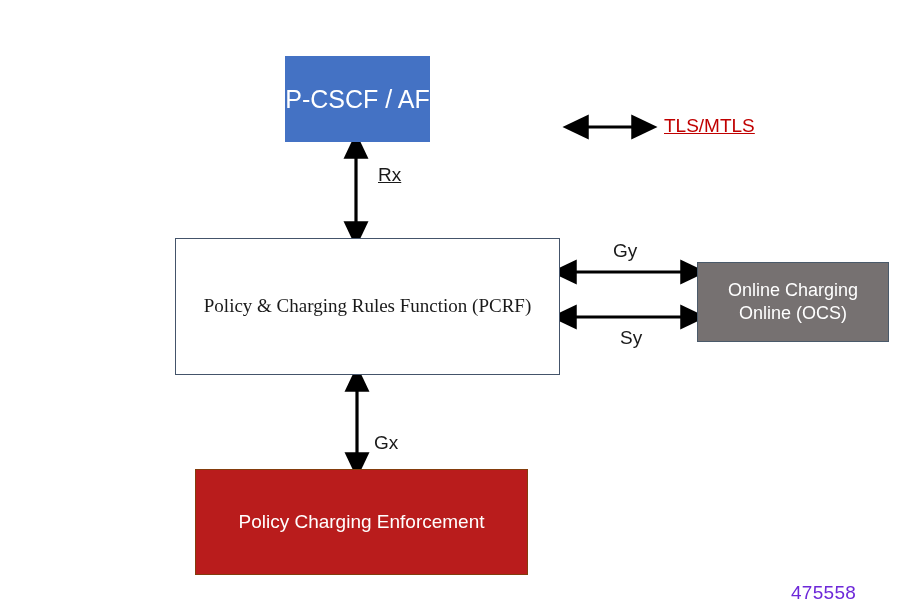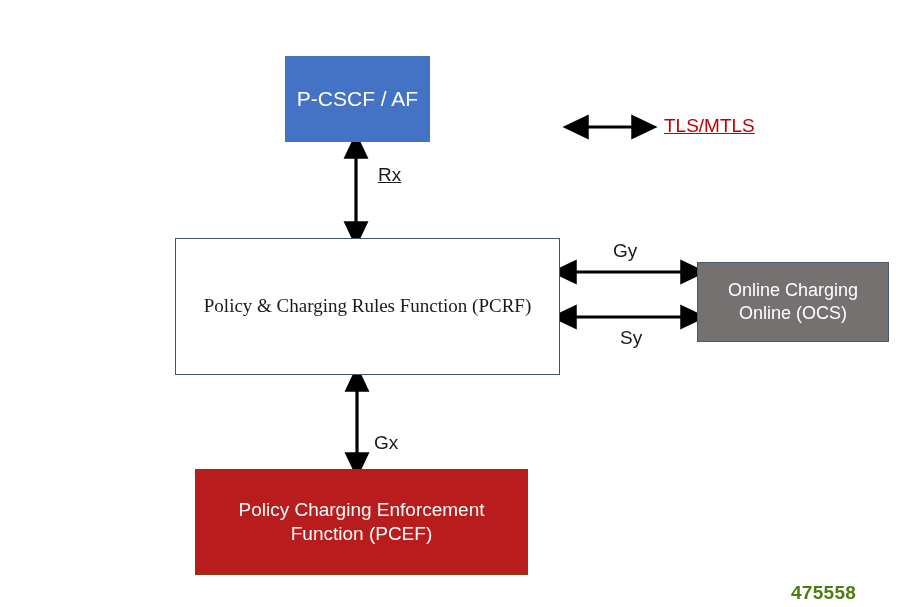--- a/index.html
+++ b/index.html
@@ -29,21 +29,21 @@
   }
 
   
   #node-pcscf {
     left: 285px;
     top: 56px;
     width: 145px;
     height: 86px;
     background: #4472C4;
     color: #ffffff;
-    font-size: 21px;
+    font-size: 25px;
   }
 
   
   #node-pcrf {
     left: 175px;
     top: 238px;
     width: 385px;
     height: 137px;
     background: #ffffff;
     border: 1.3px solid #44546A;
@@ -98,23 +98,22 @@
     white-space: nowrap;
     text-decoration: underline;
   }
 
   
   #figure-number {
     position: absolute;
     left: 791px;
     top: 582px;
     font-size: 19px;
-    color: #4d7c0f;
+    color: #6d28d9;
     letter-spacing: 0.3px;
-    font-weight: bold;
   }
 
   
   #connectors {
     position: absolute;
     left: 0;
     top: 0;
     width: 902px;
     height: 607px;
     pointer-events: none;
@@ -157,21 +156,20 @@
   <div class="node" id="node-ocs">
     <span>
       <span>Online Charging</span><br>
       <span>Online (OCS)</span>
     </span>
   </div>
 
   <div class="node" id="node-pcef">
     <span>
       <span>Policy Charging Enforcement</span><br>
-      <span>Function (PCEF)</span>
     </span>
   </div>
 
   <div class="iface-label" id="label-rx">Rx</div>
 
   <div class="iface-label" id="label-gx">Gx</div>
 
   <div class="iface-label" id="label-gy">Gy</div>
 
   <div class="iface-label" id="label-sy">Sy</div>

